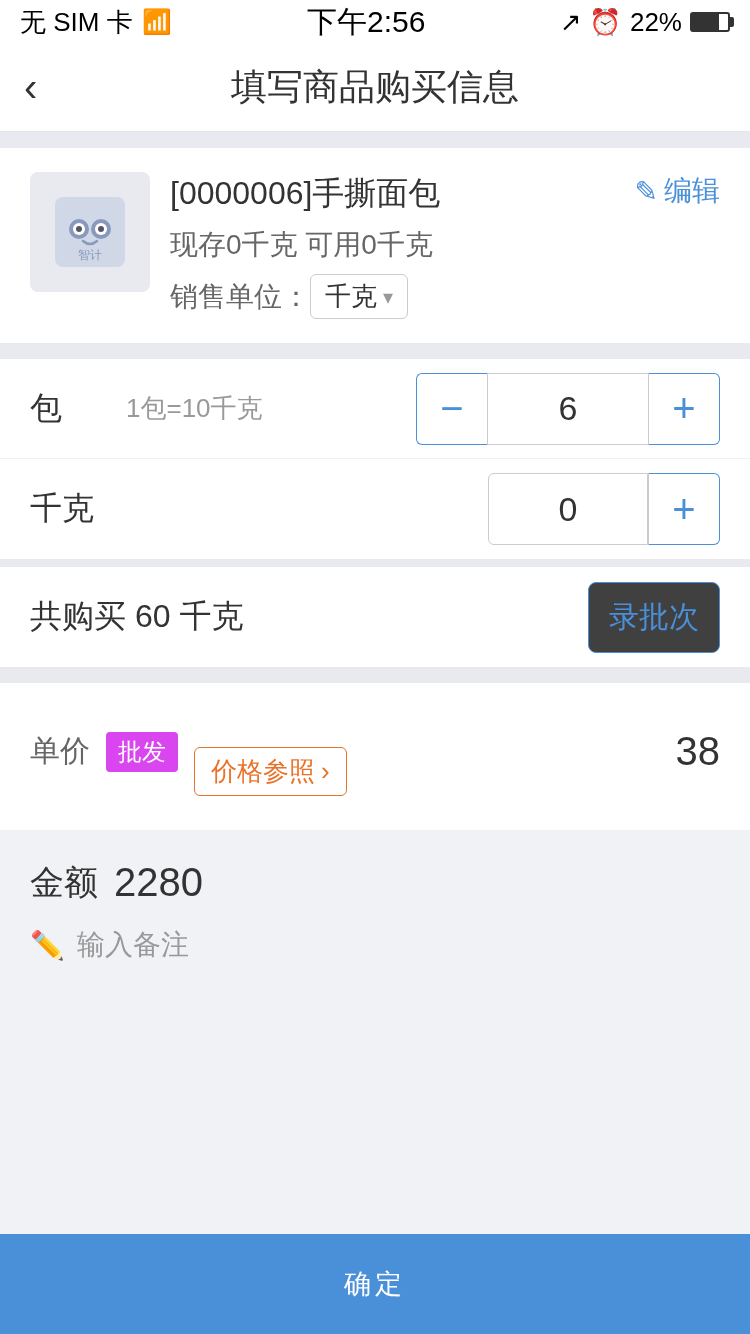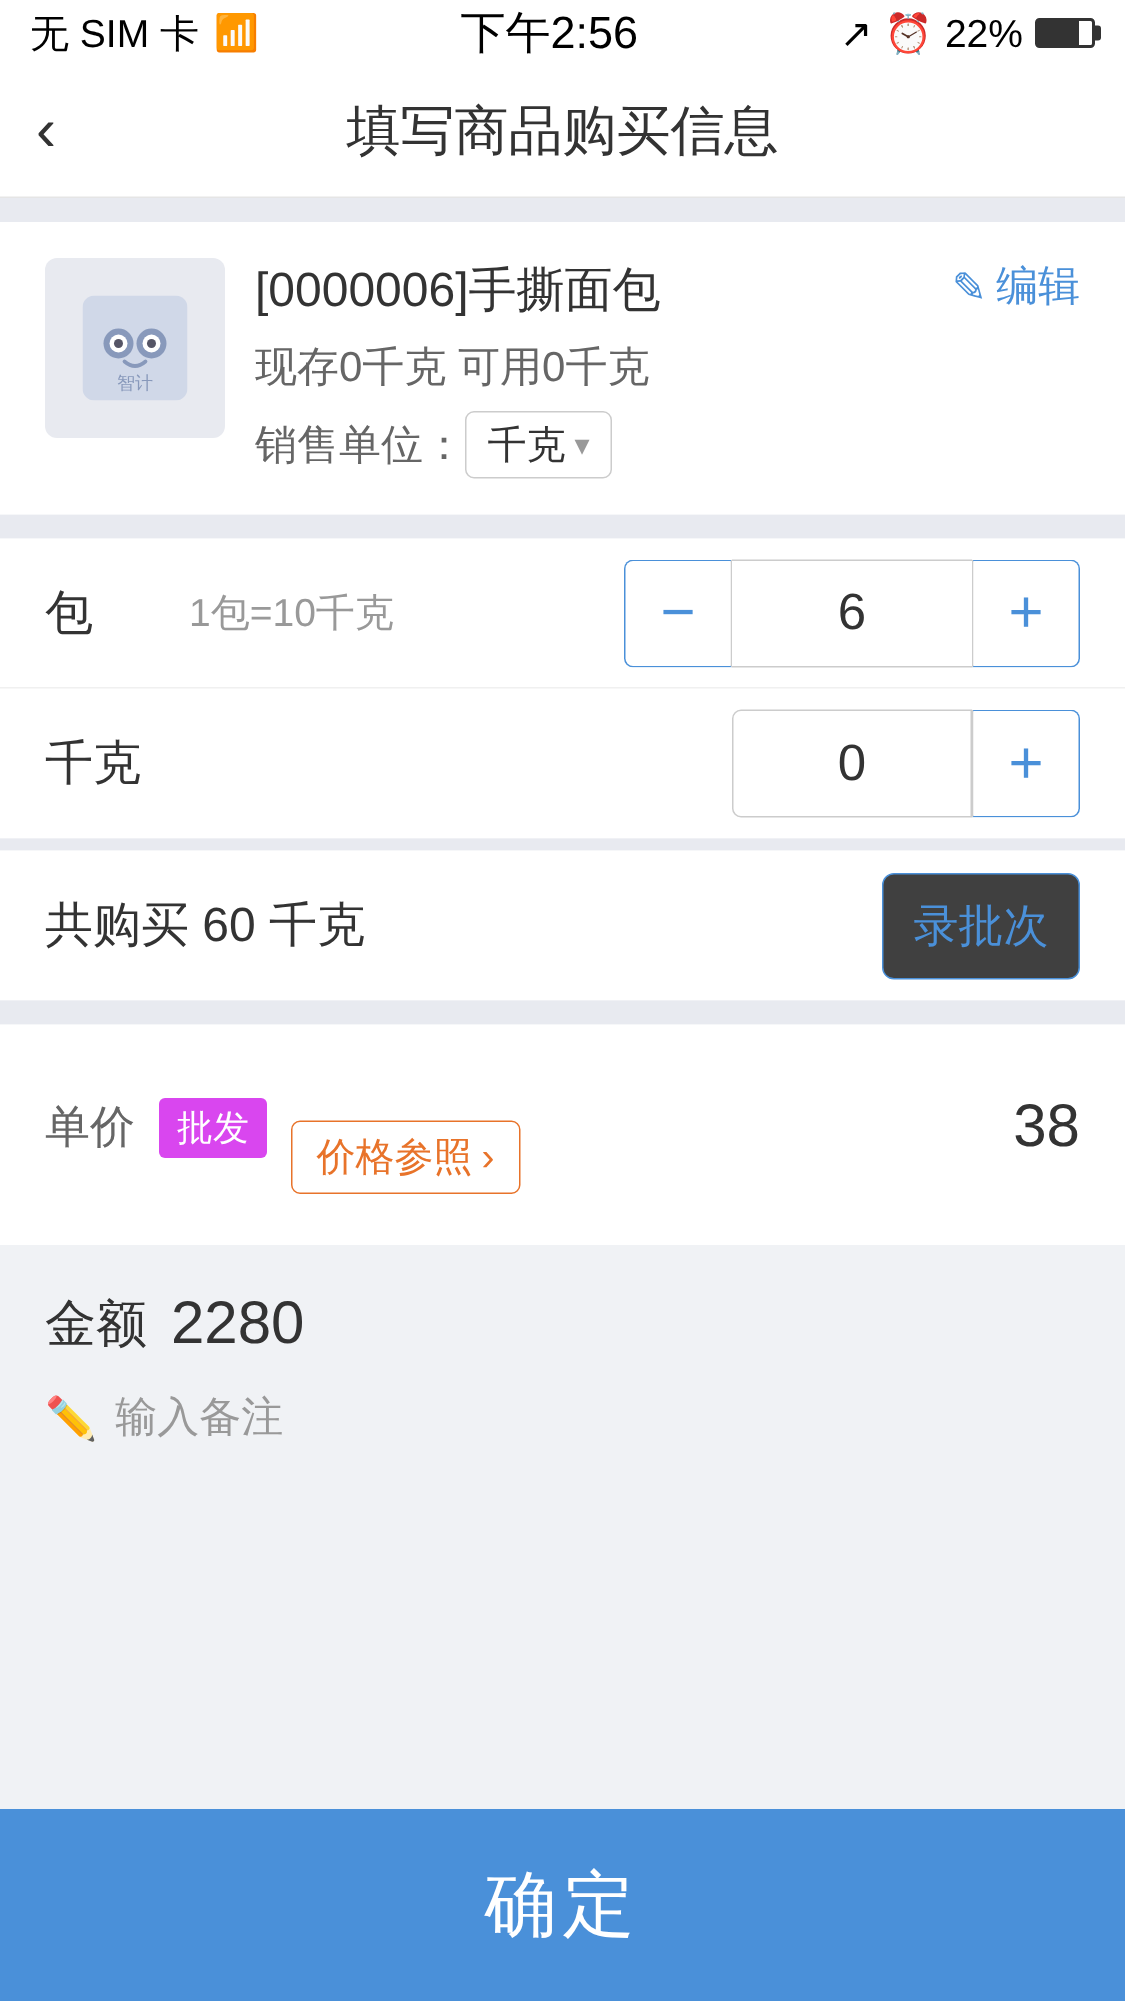--- a/index.html
+++ b/index.html
@@ -321,24 +321,24 @@
       background: #f0f2f5;
       height: 360px;
     }
 
     
     .bottom-btn {
       position: fixed;
       bottom: 0;
       left: 0;
       width: 750px;
-      height: 128px;
+      height: 100px;
       background: #4a90d9;
       color: #fff;
-      font-size: 48px;
+      font-size: 27px;
       display: flex;
       align-items: center;
       justify-content: center;
       cursor: pointer;
       letter-spacing: 4px;
     }
   </style>
 </head>
 <body>
 

